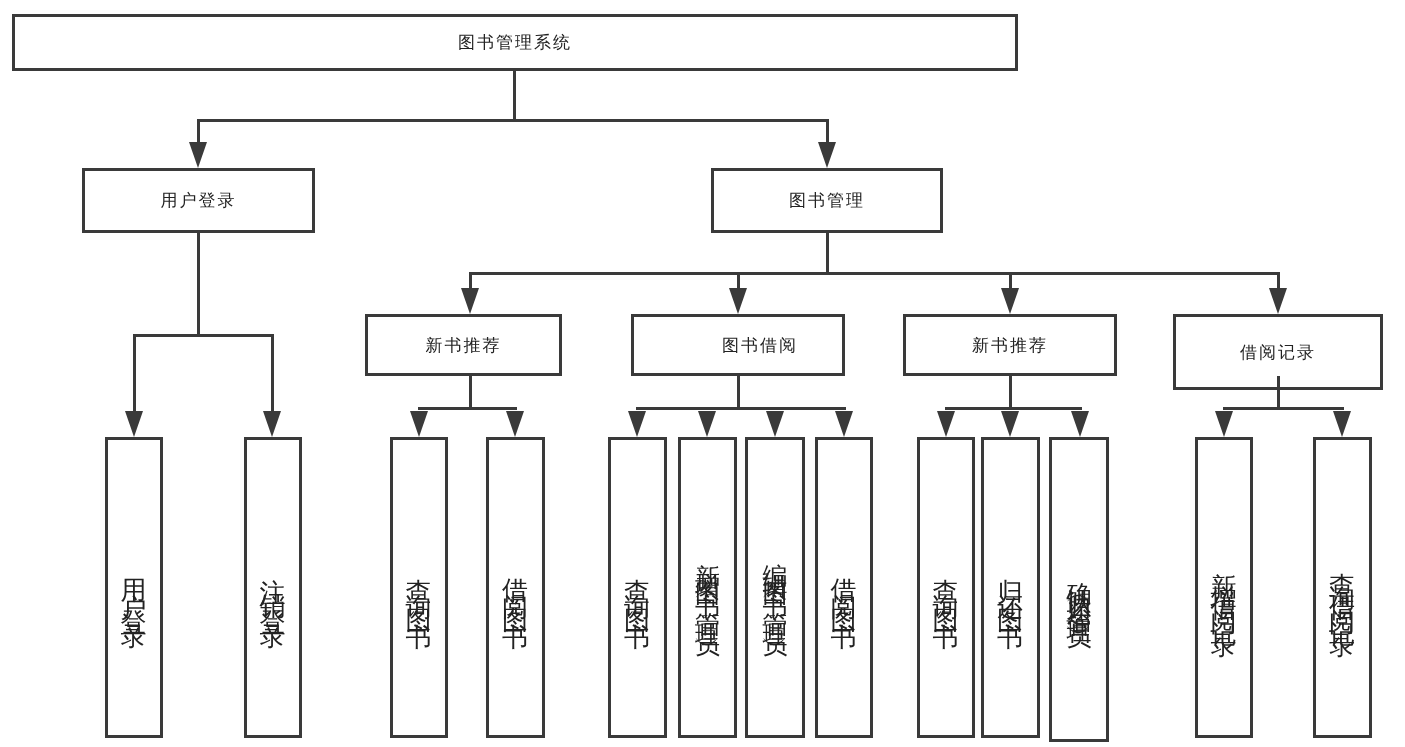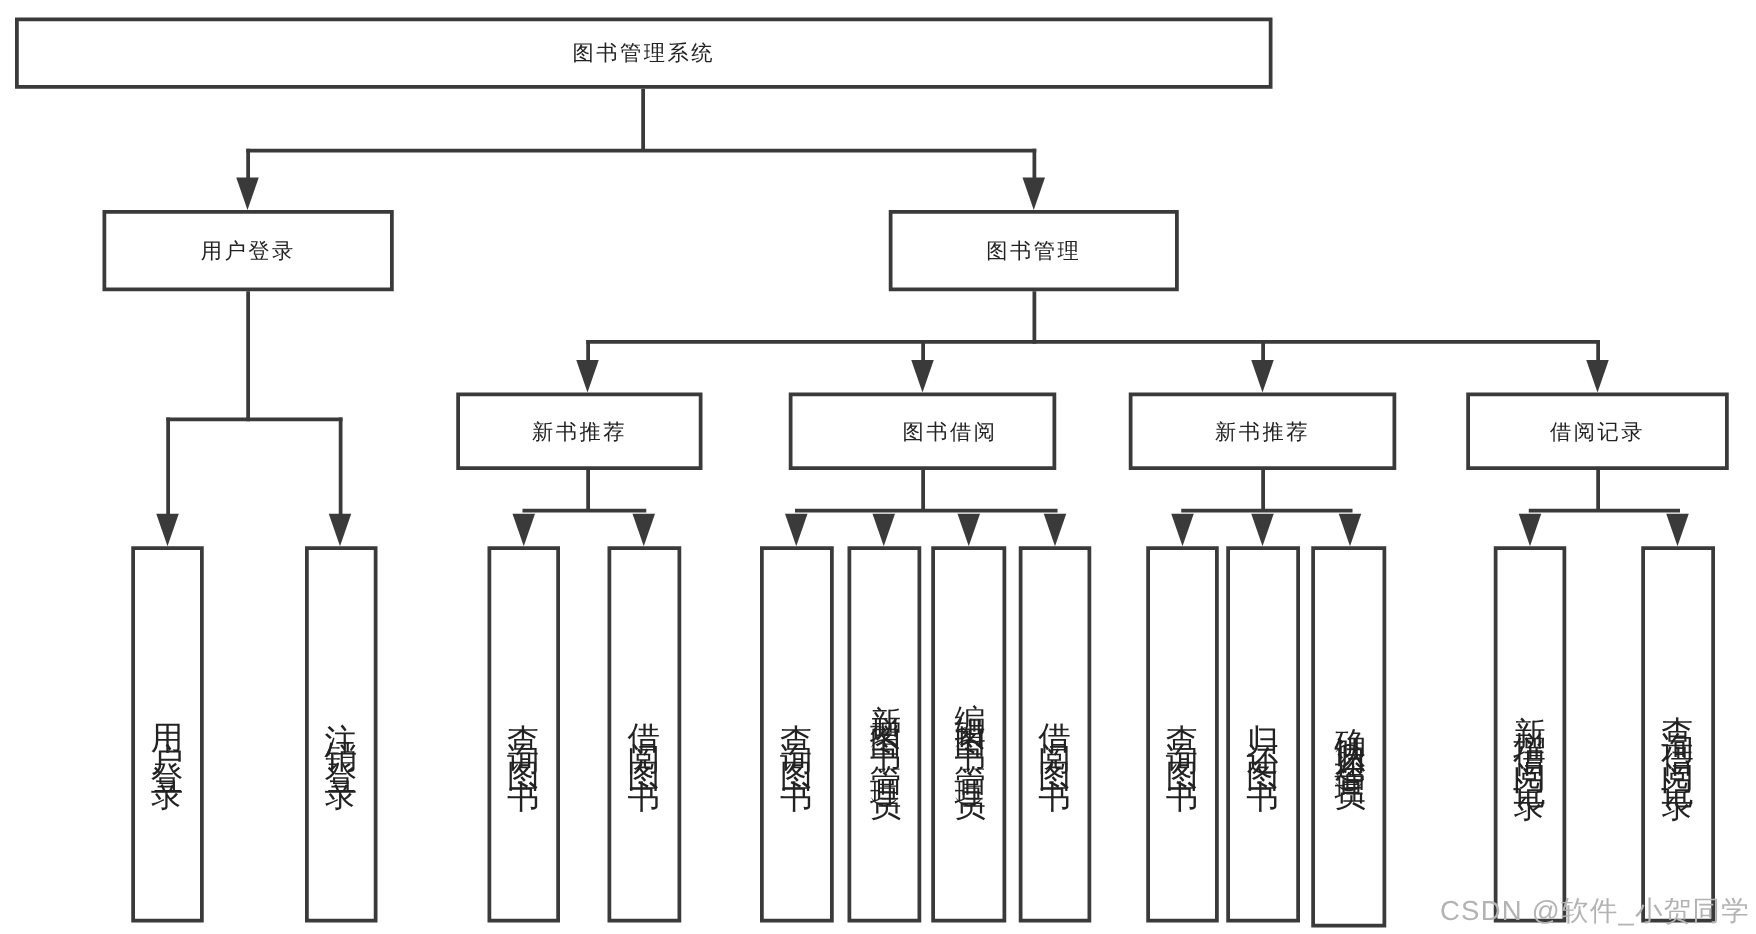--- a/index.html
+++ b/index.html
@@ -76,21 +76,21 @@
   </div>
 
   <div class="box" style="left:631px;top:314px;width:214px;height:62px;padding-left:44px;">
     <span class="hlabel">图书借阅</span>
   </div>
 
   <div class="box" style="left:903px;top:314px;width:214px;height:62px;">
     <span class="hlabel">新书推荐</span>
   </div>
 
-  <div class="box" style="left:1173px;top:314px;width:210px;height:62px;">
+  <div class="box" style="left:1173px;top:314px;width:210px;height:76px;">
     <span class="hlabel">借阅记录</span>
   </div>
 
   <div class="box" style="left:105px;top:437px;width:58px;height:301px;">
     <span class="vlabel ls-wide">用户登录</span>
   </div>
   <div class="box" style="left:244px;top:437px;width:58px;height:301px;">
     <span class="vlabel ls-wide">注销登录</span>
   </div>
 
@@ -172,15 +172,14 @@
   <div class="hline" style="left:945px;top:407px;width:137px;"></div>
   <div class="ahead" style="left:937px;top:411px;"></div>
   <div class="ahead" style="left:1001px;top:411px;"></div>
   <div class="ahead" style="left:1071px;top:411px;"></div>
 
   <div class="vline" style="left:1277px;top:376px;height:33px;"></div>
   <div class="hline" style="left:1223px;top:407px;width:121px;"></div>
   <div class="ahead" style="left:1215px;top:411px;"></div>
   <div class="ahead" style="left:1333px;top:411px;"></div>
 
-  <div class="watermark">CSDN @软件_小贺同学</div>
 
 </div>
 
 </body></html>

